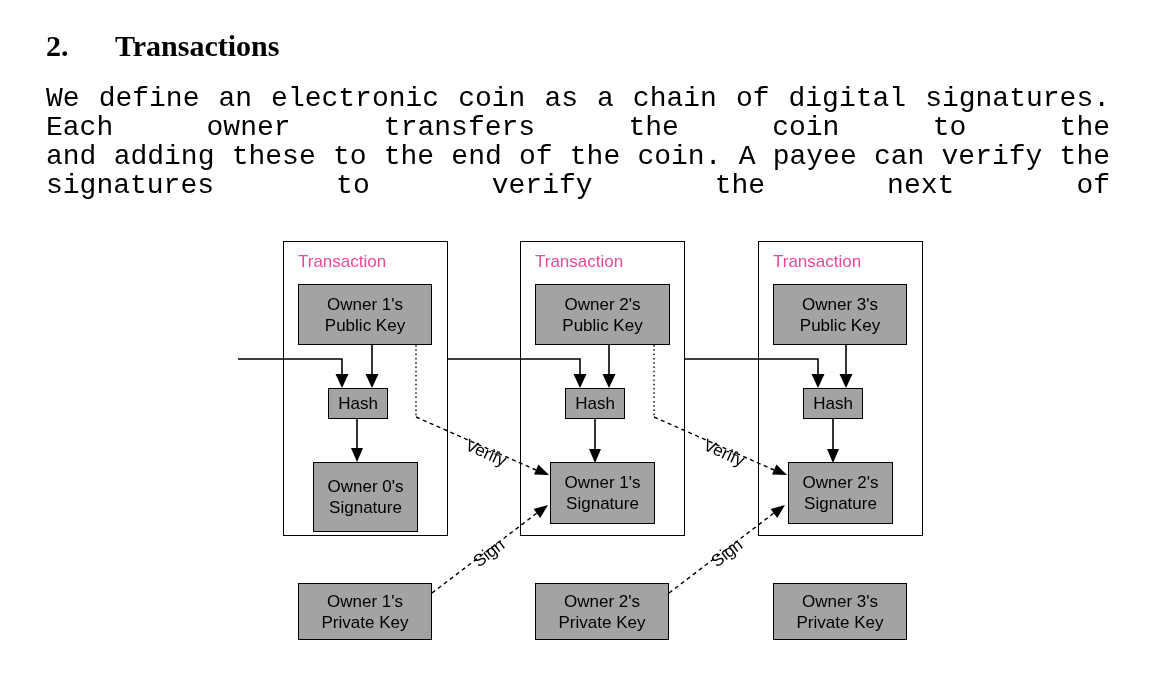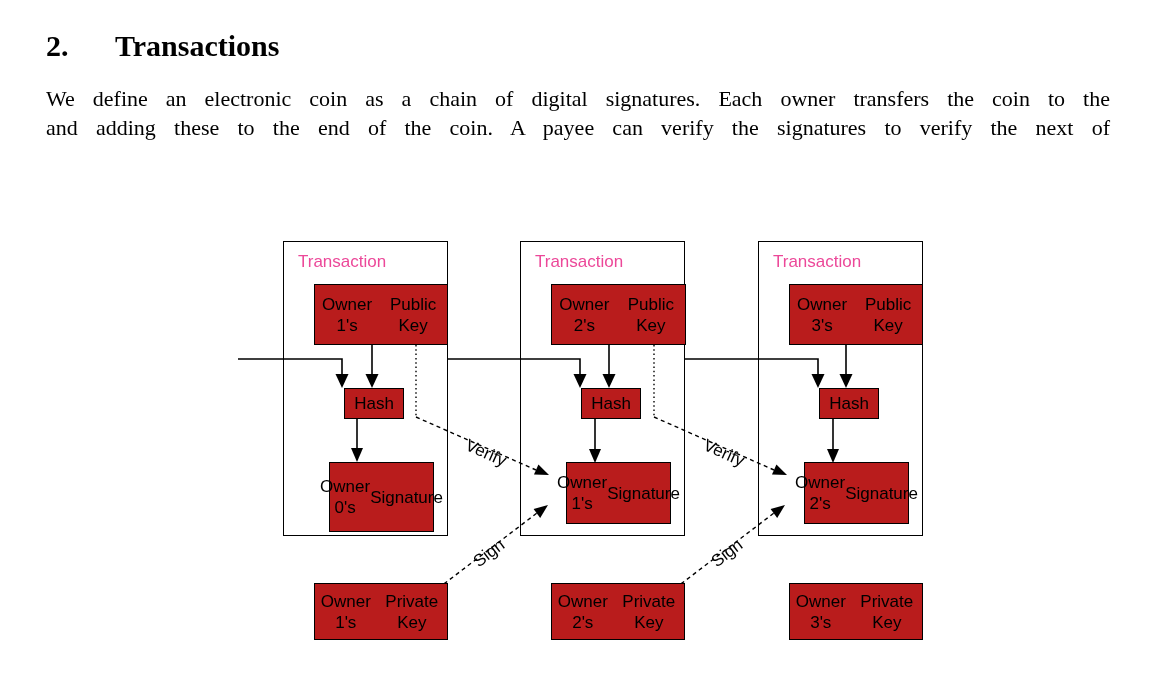--- a/index.html
+++ b/index.html
@@ -3,32 +3,32 @@
 <meta charset="utf-8">
 <style>
   html,body{margin:0;padding:0;background:#fff;}
   #page{position:relative;width:1166px;height:674px;background:#ffffff;overflow:hidden;
         font-family:"Liberation Serif",serif;color:#000;padding-left:20px;}
   
   #heading{position:absolute;left:46px;top:29px;font-size:30px;font-weight:bold;
            white-space:nowrap;}
   #heading .hnum{display:inline-block;width:69px;}
   
-  #para{position:absolute;left:46px;top:84px;width:1064px;font-size:22px;line-height:29px;}
+  #para{position:absolute;left:46px;top:84px;width:1064px;font-size:28px;line-height:29px;font-family:Liberation Mono, monospace;}
   .jline{text-align:justify;text-align-last:justify;}
   .jline-last{text-align:left;}
   
   .txbox{position:absolute;top:241px;width:165px;height:295px;border:1.5px solid #000;
          box-sizing:border-box;background:transparent;}
   .txlabel{position:absolute;left:14px;top:10px;font-family:"Liberation Sans",sans-serif;
            font-size:17px;color:#ec4899;}
-  .node{position:absolute;box-sizing:border-box;border:1.5px solid #000;background:#b91c1c;
-        display:flex;flex-direction:row;align-items:center;justify-content:center;
+  .node{position:absolute;box-sizing:border-box;border:1.5px solid #000;background:#a3a3a3;
+        display:flex;flex-direction:column;align-items:center;justify-content:center;
         font-family:"Liberation Sans",sans-serif;font-size:17px;line-height:21px;
-        text-align:center;color:#000;margin-left:16px;}
+        text-align:center;color:#000;}
   #arrow-layer{position:absolute;left:0;top:0;z-index:1;}
   .boxes{position:absolute;left:0;top:0;width:1166px;height:674px;z-index:2;pointer-events:none;}
   .boxes > div{pointer-events:auto;}
   svg text{font-family:"Liberation Sans",sans-serif;font-size:17px;fill:#000;
            text-anchor:middle;dominant-baseline:central;}
   .solidline{stroke:#000;stroke-width:1.6;fill:none;}
   .dotline{stroke:#000;stroke-width:1.4;fill:none;stroke-dasharray:1.5 2.8;}
   .dashline{stroke:#000;stroke-width:1.4;fill:none;stroke-dasharray:4 3.5;}
   .ahead{fill:#000;stroke:none;}
 </style>

